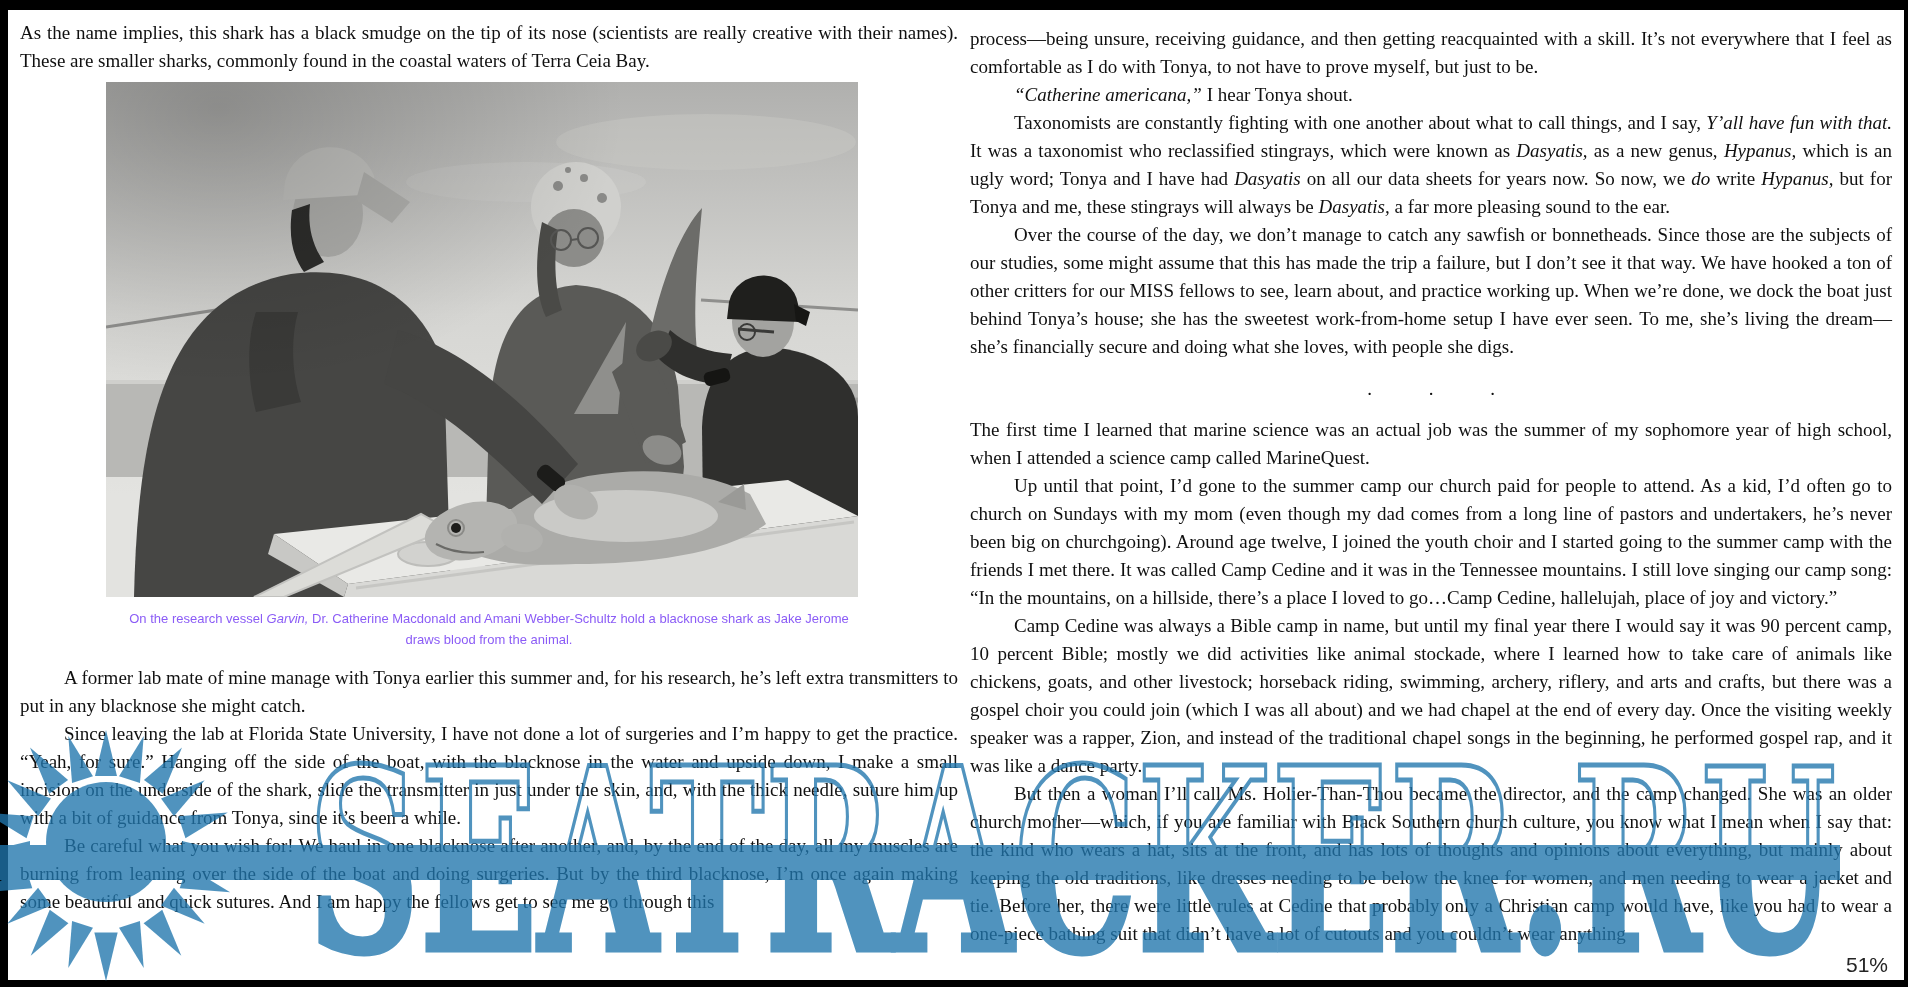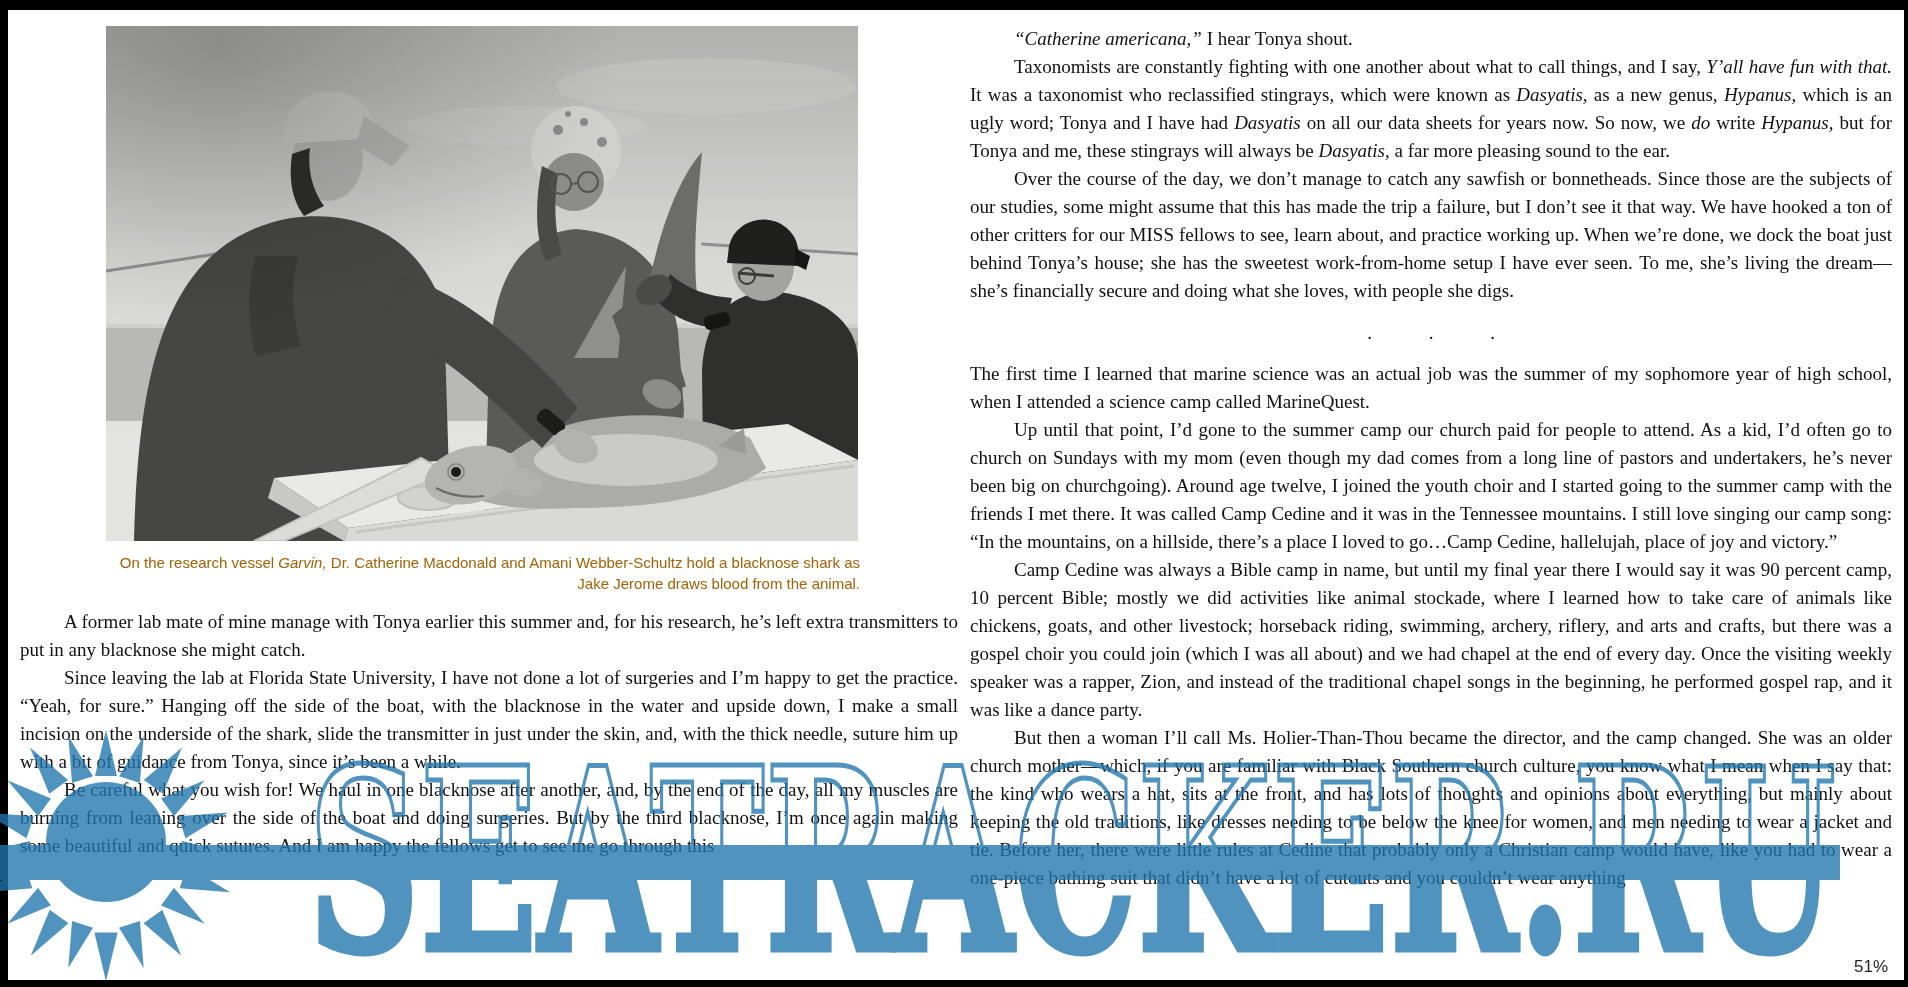--- a/index.html
+++ b/index.html
@@ -16,42 +16,45 @@
     font-family:"Liberation Serif",serif;font-size:19px;line-height:28px;
     text-align:justify;
   }
   .col-left{left:12px;width:938px;padding-top:9px;}
   .col-right{left:962px;width:922px;padding-top:15px;}
   p.body-para{margin:0;padding:0;}
   p.indent{text-indent:44px;}
   figure{margin:7px 0 6px 0;padding:0;width:938px;}
   .photo{display:block;margin-left:86px;width:752px;height:515px;background:#dcdcd9;}
   figcaption{
-    font-family:"Liberation Sans",sans-serif;font-size:15px;line-height:21px;
-    text-align:right;width:742px;margin:11px auto 14px;color:#a16207;
+    font-family:"Liberation Sans",sans-serif;font-size:13px;line-height:21px;
+    text-align:center;width:742px;margin:11px auto 14px;color:#8b5cf6;
   }
   .scene-break{
     text-align:center;word-spacing:52px;margin:14px 0 13px;color:#101010;
     text-indent:0;font-size:19px;line-height:28px;
   }
   .watermark{
     position:absolute;left:0;top:0;width:1908px;height:987px;
     z-index:9;pointer-events:none;opacity:0.78;
   }
   .progress{
     position:absolute;right:16px;bottom:3px;z-index:4;
-    font-family:"Liberation Sans",sans-serif;font-size:17px;color:#242424;
+    font-family:"Liberation Sans",sans-serif;font-size:21px;color:#242424;
   }
 </style>
 </head>
 <body>
 
 <div class="page">
 
   <div class="col col-left">
+    <div>
+        <p class="body-para">As the name implies, this shark has a black smudge on the tip of its nose (scientists are really creative with their names). These are smaller sharks, commonly found in the coastal waters of Terra Ceia Bay.</p>
+      </div>
 
     <figure>
 
       <svg class="photo" viewBox="0 0 752 515" preserveAspectRatio="none">
         <defs>
           <linearGradient id="sky" x1="0" y1="0" x2="0" y2="1">
             <stop offset="0" stop-color="#b0b0ae"></stop>
             <stop offset="0.45" stop-color="#d6d6d3"></stop>
             <stop offset="0.8" stop-color="#e3e3e0"></stop>
           </linearGradient>
@@ -144,20 +147,21 @@
     </figure>
 
     <div>
         <p class="body-para indent">A former lab mate of mine manage with Tonya earlier this summer and, for his research, he’s left extra transmitters to put in any blacknose she might catch.</p>
         <p class="body-para indent">Since leaving the lab at Florida State University, I have not done a lot of surgeries and I’m happy to get the practice. “Yeah, for sure.” Hanging off the side of the boat, with the blacknose in the water and upside down, I make a small incision on the underside of the shark, slide the transmitter in just under the skin, and, with the thick needle, suture him up with a bit of guidance from Tonya, since it’s been a while.</p>
         <p class="body-para indent">Be careful what you wish for! We haul in one blacknose after another, and, by the end of the day, all my muscles are burning from leaning over the side of the boat and doing surgeries. But by the third blacknose, I’m once again making some beautiful and quick sutures. And I am happy the fellows get to see me go through this</p>
       </div>
   </div>
 
   <div class="col col-right">
+      <p class="body-para">process—being unsure, receiving guidance, and then getting reacquainted with a skill. It’s not everywhere that I feel as comfortable as I do with Tonya, to not have to prove myself, but just to be.</p>
       <p class="body-para indent"><i>“Catherine americana,”</i> I hear Tonya shout.</p>
       <p class="body-para indent">Taxonomists are constantly fighting with one another about what to call things, and I say, <i>Y’all have fun with that.</i> It was a taxonomist who reclassified stingrays, which were known as <i>Dasyatis,</i> as a new genus, <i>Hypanus,</i> which is an ugly word; Tonya and I have had <i>Dasyatis</i> on all our data sheets for years now. So now, we <i>do</i> write <i>Hypanus,</i> but for Tonya and me, these stingrays will always be <i>Dasyatis,</i> a far more pleasing sound to the ear.</p>
       <p class="body-para indent">Over the course of the day, we don’t manage to catch any sawfish or bonnetheads. Since those are the subjects of our studies, some might assume that this has made the trip a failure, but I don’t see it that way. We have hooked a ton of other critters for our MISS fellows to see, learn about, and practice working up. When we’re done, we dock the boat just behind Tonya’s house; she has the sweetest work-from-home setup I have ever seen. To me, she’s living the dream—she’s financially secure and doing what she loves, with people she digs.</p>
       <div class="scene-break">. . .</div>
       <p class="body-para">The first time I learned that marine science was an actual job was the summer of my sophomore year of high school, when I attended a science camp called MarineQuest.</p>
       <p class="body-para indent">Up until that point, I’d gone to the summer camp our church paid for people to attend. As a kid, I’d often go to church on Sundays with my mom (even though my dad comes from a long line of pastors and undertakers, he’s never been big on churchgoing). Around age twelve, I joined the youth choir and I started going to the summer camp with the friends I met there. It was called Camp Cedine and it was in the Tennessee mountains. I still love singing our camp song: “In the mountains, on a hillside, there’s a place I loved to go…Camp Cedine, hallelujah, place of joy and victory.”</p>
       <p class="body-para indent">Camp Cedine was always a Bible camp in name, but until my final year there I would say it was 90 percent camp, 10 percent Bible; mostly we did activities like animal stockade, where I learned how to take care of animals like chickens, goats, and other livestock; horseback riding, swimming, archery, riflery, and arts and crafts, but there was a gospel choir you could join (which I was all about) and we had chapel at the end of every day. Once the visiting weekly speaker was a rapper, Zion, and instead of the traditional chapel songs in the beginning, he performed gospel rap, and it was like a dance party.</p>
       <p class="body-para indent">But then a woman I’ll call Ms. Holier-Than-Thou became the director, and the camp changed. She was an older church mother—which, if you are familiar with Black Southern church culture, you know what I mean when I say that: the kind who wears a hat, sits at the front, and has lots of thoughts and opinions about everything, but mainly about keeping the old traditions, like dresses needing to be below the knee for women, and men needing to wear a jacket and tie. Before her, there were little rules at Cedine that probably only a Christian camp would have, like you had to wear a one-piece bathing suit that didn’t have a lot of cutouts and you couldn’t wear anything</p>
     </div>
 

